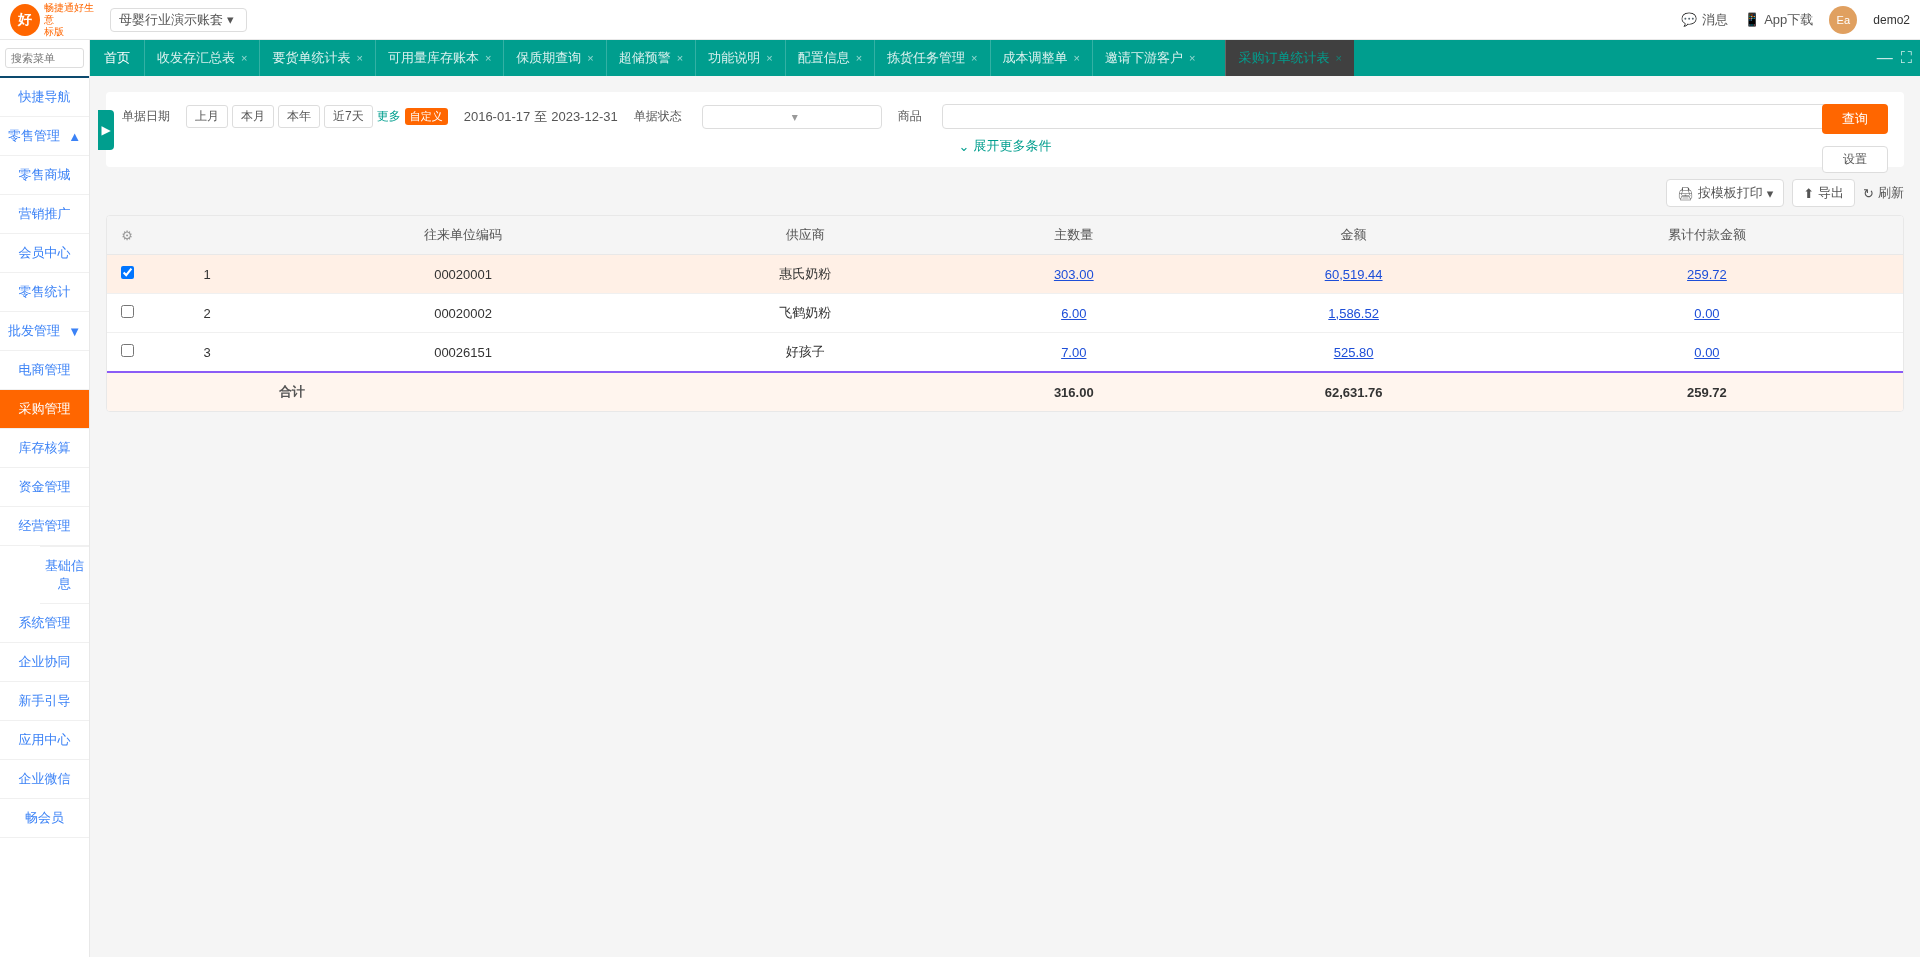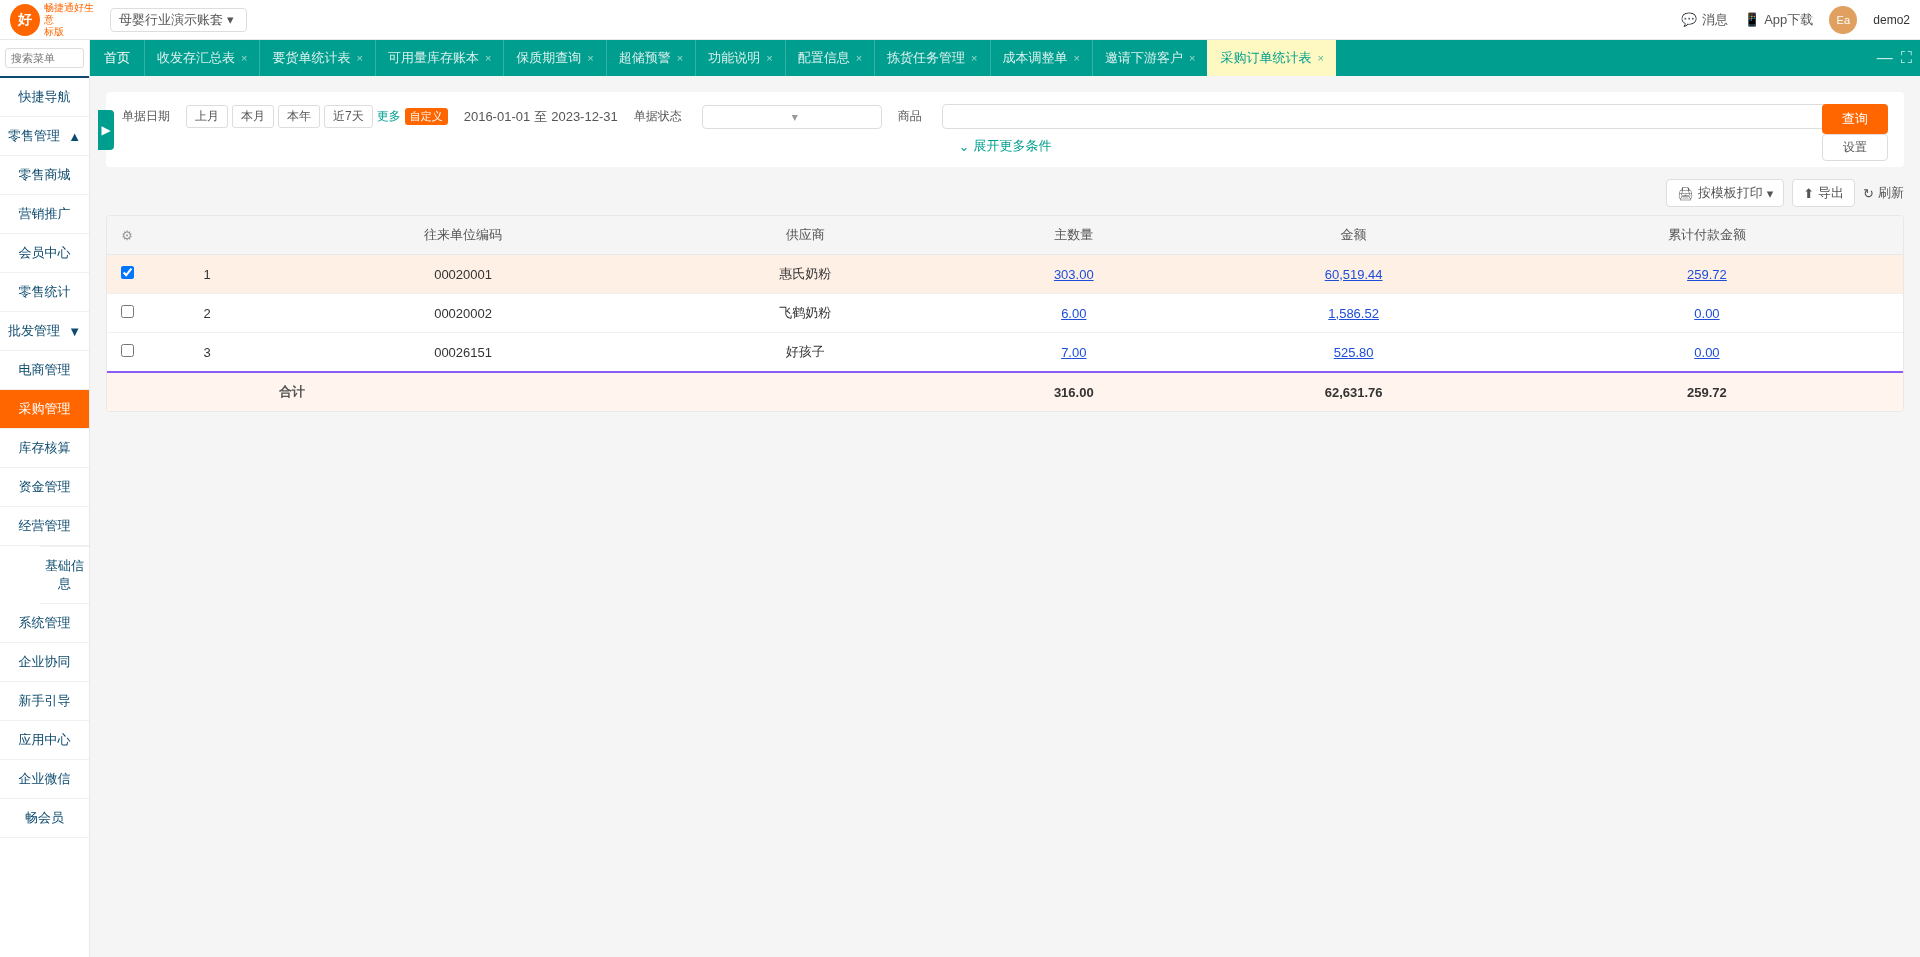--- a/index.html
+++ b/index.html
@@ -37,21 +37,21 @@
 
     
     .main-wrapper { display: flex; flex: 1; overflow: hidden; }
 
     
     .sidebar {
       width: 90px; background: #fff; border-right: 1px solid #e8e8e8;
       display: flex; flex-direction: column; overflow-y: auto; flex-shrink: 0;
     }
     .sidebar-item {
-      padding: 10px 5px; text-align: center; cursor: pointer; color: #0c4a6e;
+      padding: 10px 5px; text-align: center; cursor: pointer; color: #3b82f6;
       font-size: 12px; border-bottom: 1px solid #f0f0f0;
       display: flex; align-items: center; justify-content: center; flex-direction: column;
     }
     .sidebar-item.active { background: #ff6600; color: #fff; }
     .sidebar-search { padding: 8px 5px; border-bottom: 2px solid #0c4a6e; }
     .sidebar-search input {
       width: 100%; border: 1px solid #ddd; border-radius: 3px; padding: 3px 5px; font-size: 11px;
     }
 
     
@@ -64,21 +64,21 @@
     }
     .tab-home {
       padding: 0 14px; height: 100%; display: flex; align-items: center;
       color: #fff; font-size: 13px; cursor: pointer; white-space: nowrap;
     }
     .tab-item {
       display: flex; align-items: center; height: 100%; padding: 0 12px;
       color: rgba(255,255,255,0.85); cursor: pointer; font-size: 12px; white-space: nowrap;
       border-left: 1px solid rgba(255,255,255,0.2);
     }
-    .tab-item.active { background: #fef9c3; color: #009e8e; }
+    .tab-item.active { background: #404040; color: #009e8e; margin-left: 18px; }
     .tab-item .tab-close {
       margin-left: 6px; font-size: 11px; color: inherit; opacity: 0.7;
     }
     .tab-item.active .tab-close { color: #009e8e; }
     .tab-bar-right {
       margin-left: auto; display: flex; align-items: center; padding-right: 8px; gap: 8px;
     }
     .tab-bar-btn {
       color: #fff; cursor: pointer; font-size: 16px; opacity: 0.8;
     }
@@ -120,21 +120,21 @@
     }
     .goods-filter input { border: none; outline: none; flex: 1; font-size: 12px; color: #999; }
     .goods-filter .more-btn { color: #999; cursor: pointer; }
     .expand-row {
       display: flex; justify-content: center; margin-top: 8px;
     }
     .expand-btn {
       display: flex; align-items: center; gap: 4px; color: #009e8e; cursor: pointer; font-size: 12px;
     }
     .filter-actions {
-      position: absolute; right: 16px; top: 12px; display: flex; flex-direction: column; gap: 0;
+      position: absolute; right: 16px; top: 12px; display: flex; flex-direction: column; gap: 12px;
     }
     .query-btn {
       background: #ff6600; color: #fff; border: none; border-radius: 4px;
       padding: 6px 20px; cursor: pointer; font-size: 13px;
     }
     .settings-btn {
       background: #fff; color: #555; border: 1px solid #ddd; border-radius: 4px;
       padding: 4px 16px; cursor: pointer; font-size: 12px; text-align: center;
     }
     .filter-collapse-btn {
@@ -339,21 +339,21 @@
           <span class="filter-label">单据日期</span>
           <div class="date-shortcuts">
             <button class="date-shortcut-btn">上月</button>
             <button class="date-shortcut-btn">本月</button>
             <button class="date-shortcut-btn">本年</button>
             <button class="date-shortcut-btn">近7天</button>
             <span class="date-shortcut-more">更多</span>
             <span class="custom-tag">自定义</span>
           </div>
           <div class="date-range">
-            <span>2016-01-01</span>
+            <span>2016-01-17</span>
             <span>至</span>
             <span>2023-12-31</span>
           </div>
 
           <span class="filter-item-label">单据状态</span>
           <div class="filter-dropdown">
             <span></span>
             <span class="dd-arrow">▾</span>
           </div>
 

